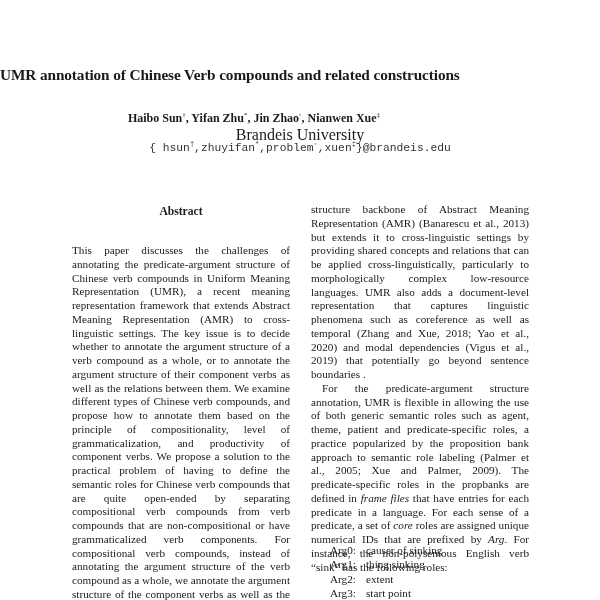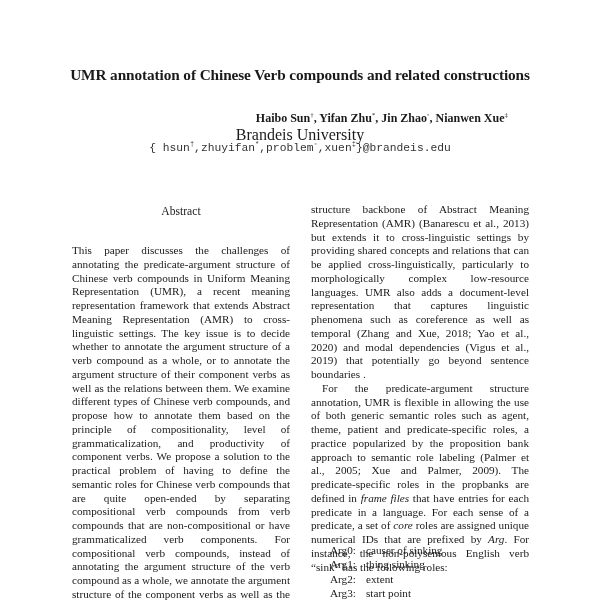--- a/index.html
+++ b/index.html
@@ -1,28 +1,28 @@
 <!DOCTYPE html>
 <html><head>
 <meta charset="utf-8">
 <style>
   html, body { margin:0; padding:0; background:#ffffff; }
   body { width:600px; height:600px; overflow:hidden; position:relative;
          font-family:"Liberation Serif", serif; color:#1a1a1a; }
-  .title { position:absolute; top:66px; left:0; width:600px; text-align:center;
+  .title { position:absolute; top:66px; left:0; width:600px; text-align:left;
            font-weight:bold; font-size:15.3px; letter-spacing:-0.1px; }
-  .authors { position:absolute; top:111px; left:0; width:508px; text-align:right;
+  .authors { position:absolute; top:111px; left:0; width:508px; text-align:center;
              font-weight:bold; font-size:12px; }
   .authors sup { font-size:7px; font-weight:normal; }
   .affil { position:absolute; top:126px; left:0; width:600px; text-align:center; font-size:16px; }
   .email { position:absolute; top:140px; left:0; width:600px; text-align:center;
            font-family:"Liberation Mono", monospace; font-size:11.3px; color:#333; }
   .email sup { font-size:7px; }
   .abs-head { position:absolute; top:205px; left:72px; width:218px; text-align:center;
-              font-weight:normal; font-size:11.6px; }
+              font-weight:bold; font-size:11.6px; }
   .col { position:absolute; width:218px; font-size:11.2px; line-height:13.75px;
          text-align:justify; }
   .col p { margin:0; }
   .colL { left:72px; top:244px; }
   .colR { left:311px; top:203px; }
   .indent { text-indent:11px; }
   .args { position:absolute; left:318px; top:543px; font-size:11.2px; line-height:14.3px; }
   .args .row { display:flex;margin-left:12px; }
   .args .k { width:36px; }
   i { }

